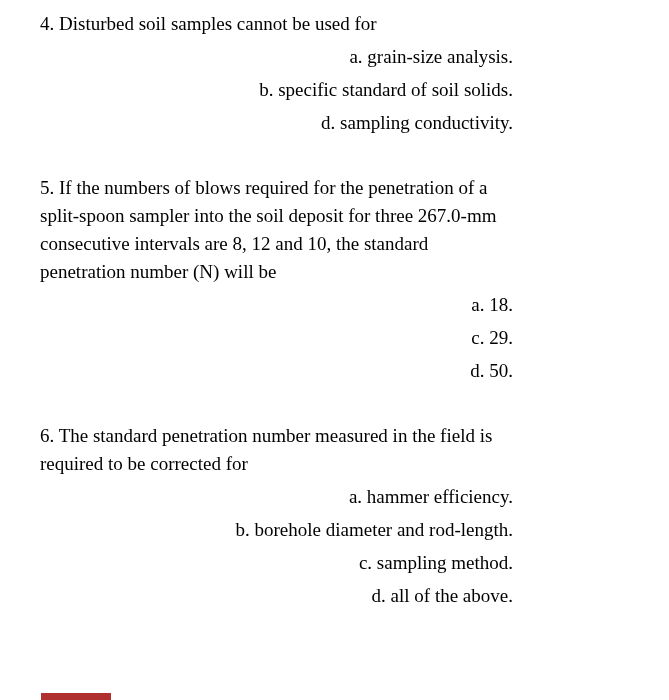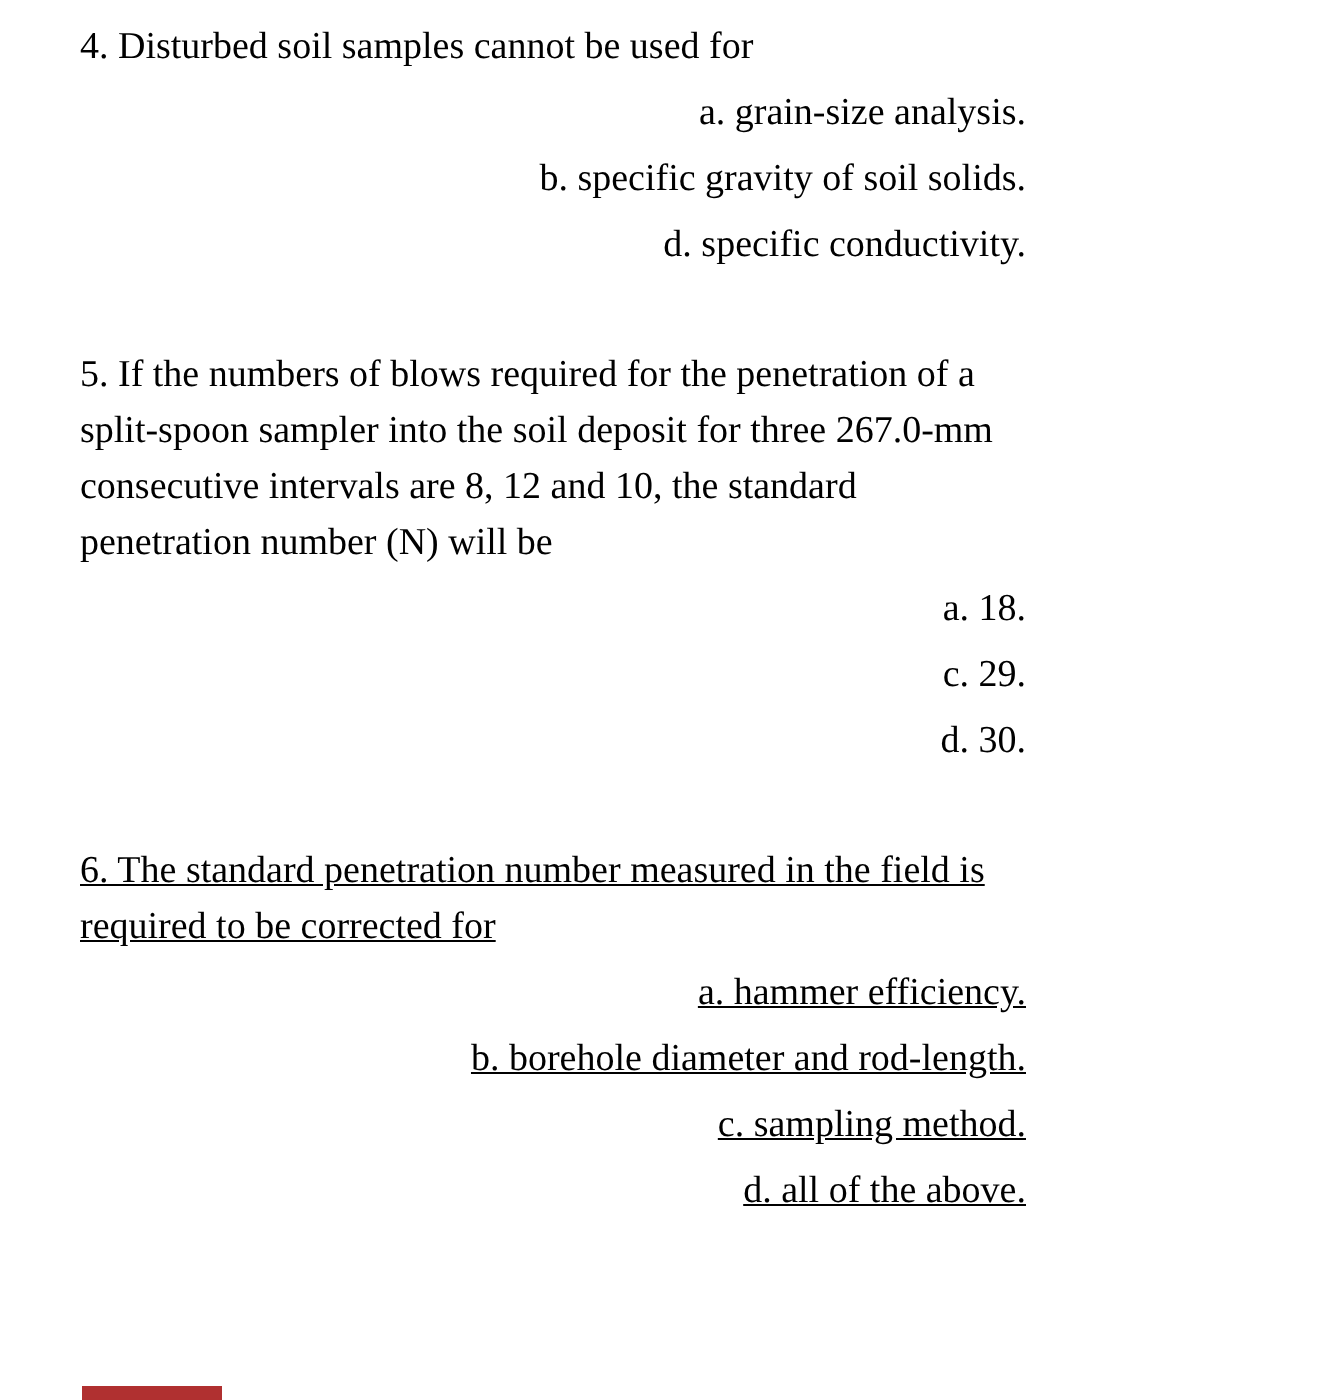--- a/index.html
+++ b/index.html
@@ -24,21 +24,20 @@
     box-sizing: border-box;
     padding: 10px 30px 0 40px;
   }
   .question {
     margin: 0;
   }
   .question + .question {
     margin-top: 37px;
   }
   .question.extra-gap {
-    text-decoration: underline;
   }
   .stem {
     font-size: 19px;
     line-height: 28px;
     margin: 0 0 5px 0;
     max-width: 600px;
   }
   .option {
     font-size: 19px;
     line-height: 28px;
@@ -55,29 +54,29 @@
   }
 </style>
 </head>
 <body>
 
 <div class="page">
 
   <div class="question">
     <p class="stem">4. Disturbed soil samples cannot be used for</p>
     <div class="option">a. grain-size analysis.</div>
-    <div class="option">b. specific gravity of soil solids.</div>
-    <div class="option">d. specific conductivity.</div>
+    <div class="option">b. specific standard of soil solids.</div>
+    <div class="option">d. sampling conductivity.</div>
   </div>
 
   <div class="question">
     <p class="stem">5. If the numbers of blows required for the penetration of a split-spoon sampler into the soil deposit for three 267.0-mm consecutive intervals are 8, 12 and 10, the standard penetration number (N) will be</p>
     <div class="option">a. 18.</div>
     <div class="option">c. 29.</div>
-    <div class="option">d. 30.</div>
+    <div class="option">d. 50.</div>
   </div>
 
   <div class="question extra-gap">
     <p class="stem">6. The standard penetration number measured in the field is required to be corrected for</p>
     <div class="option">a. hammer efficiency.</div>
     <div class="option">b. borehole diameter and rod-length.</div>
     <div class="option">c. sampling method.</div>
     <div class="option">d. all of the above.</div>
   </div>
 

